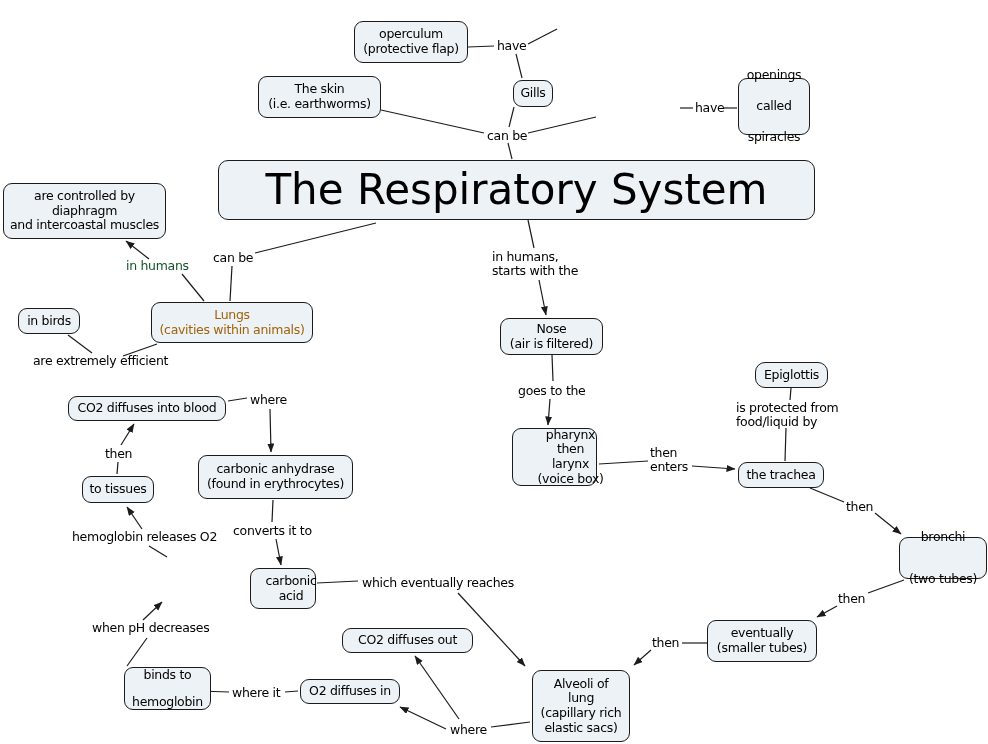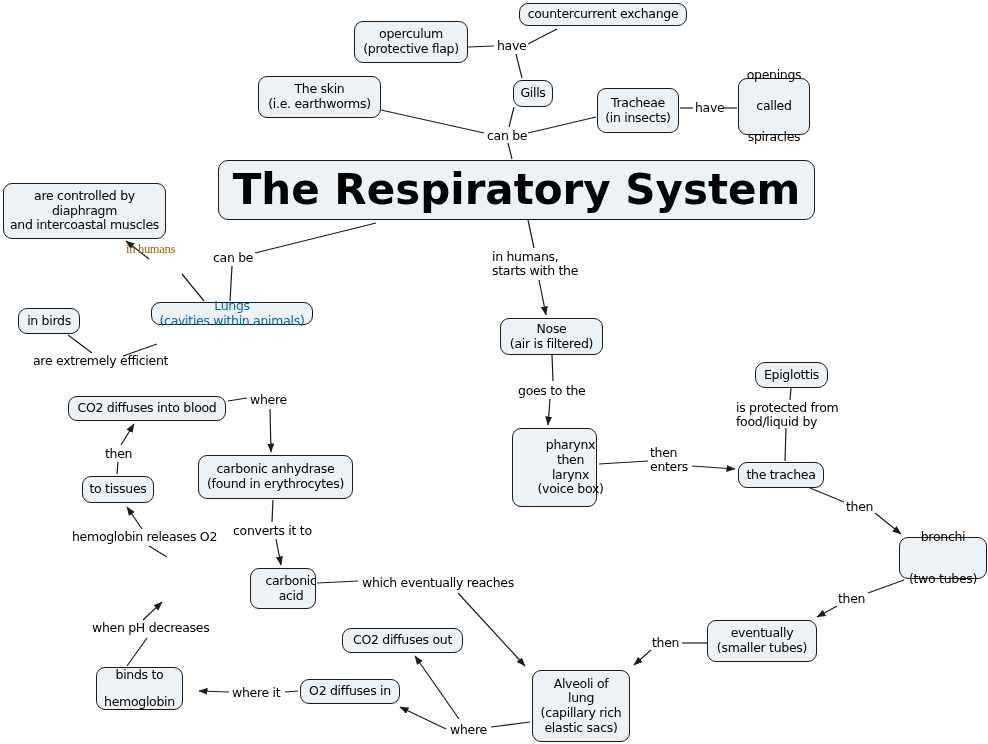--- a/index.html
+++ b/index.html
@@ -34,21 +34,21 @@
     color: #000000;
     z-index: 3;
     cursor: default;
   }
   .node > div { white-space: nowrap; }
   .node.title-node {
     font-size: 42px;
     line-height: 1.1;
     letter-spacing: 0px;
     border-radius: 10px;
-    font-weight: 700;
+    font-weight: 400;
   }
   .edge-label {
     position: absolute;
     font-size: 12.5px;
     line-height: 1.15;
     letter-spacing: -0.3px;
     color: #000000;
     text-align: left;
     white-space: nowrap;
     z-index: 2;
@@ -109,70 +109,63 @@
         <line x1="229" y1="692" x2="199" y2="691" stroke="#1b1b1b" stroke-width="1.2" marker-end="url(#arrowhead)"></line>
         <line x1="298" y1="691" x2="285" y2="692" stroke="#1b1b1b" stroke-width="1.2"></line>
         <line x1="530" y1="722" x2="491" y2="727" stroke="#1b1b1b" stroke-width="1.2"></line>
         <line x1="459" y1="719" x2="415" y2="656" stroke="#1b1b1b" stroke-width="1.2" marker-end="url(#arrowhead)"></line>
         <line x1="446" y1="729" x2="400" y2="707" stroke="#1b1b1b" stroke-width="1.2" marker-end="url(#arrowhead)"></line>
       </g>
   </svg>
 <div class="node title-node" style="left: 218px; top: 160px; width: 597px; height: 60px; background: rgb(237, 242, 246); border-color: rgb(27, 27, 27); color: rgb(0, 0, 0);">
       <div>The Respiratory System</div>
     </div>
-    <div class="node" style="left: 519px; top: 3px; width: 168px; height: 23px; background: rgb(237, 242, 246); border-color: rgb(27, 27, 27); color: rgb(0, 0, 0);">
-      <div>countercurrent exchange</div>
-    </div>
     <div class="node" style="left: 354px; top: 21px; width: 114px; height: 42px; background: rgb(237, 242, 246); border-color: rgb(27, 27, 27); color: rgb(0, 0, 0);">
       <div>operculum</div>
       <div>(protective flap)</div>
     </div>
     <div class="node" style="left: 513px; top: 80px; width: 40px; height: 27px; background: rgb(237, 242, 246); border-color: rgb(27, 27, 27); color: rgb(0, 0, 0);">
       <div>Gills</div>
     </div>
     <div class="node" style="left: 258px; top: 76px; width: 123px; height: 42px; background: rgb(237, 242, 246); border-color: rgb(27, 27, 27); color: rgb(0, 0, 0);">
       <div>The skin</div>
       <div>(i.e. earthworms)</div>
-    </div>
-    <div class="node" style="left: 597px; top: 88px; width: 82px; height: 45px; background: rgb(237, 242, 246); border-color: rgb(27, 27, 27); color: rgb(0, 0, 0);">
-      <div>Tracheae</div>
-      <div>(in insects)</div>
     </div>
     <div class="node" style="left: 738px; top: 78px; width: 72px; height: 57px; background: rgb(237, 242, 246); border-color: rgb(27, 27, 27); color: rgb(0, 0, 0); gap: 16px;">
       <div>openings</div>
       <div>called</div>
       <div>spiracles</div>
     </div>
     <div class="node" style="left: 3px; top: 183px; width: 163px; height: 56px; background: rgb(237, 242, 246); border-color: rgb(27, 27, 27); color: rgb(0, 0, 0);">
       <div>are controlled by</div>
       <div>diaphragm</div>
       <div>and intercoastal muscles</div>
     </div>
-    <div class="node" style="left: 151px; top: 302px; width: 162px; height: 23px; background: rgb(237, 242, 246); border-color: rgb(27, 27, 27); color: #0369a1;">
+    <div class="node" style="left: 151px; top: 302px; width: 162px; height: 41px; background: rgb(237, 242, 246); border-color: rgb(27, 27, 27); color: #a16207;">
       <div>Lungs</div>
       <div>(cavities within animals)</div>
     </div>
     <div class="node" style="left: 18px; top: 308px; width: 62px; height: 26px; background: rgb(237, 242, 246); border-color: rgb(27, 27, 27); color: rgb(0, 0, 0);">
       <div>in birds</div>
     </div>
     <div class="node" style="left: 500px; top: 318px; width: 103px; height: 37px; background: rgb(237, 242, 246); border-color: rgb(27, 27, 27); color: rgb(0, 0, 0);">
       <div>Nose</div>
       <div>(air is filtered)</div>
     </div>
     <div class="node" style="left: 755px; top: 362px; width: 73px; height: 26px; background: rgb(237, 242, 246); border-color: rgb(27, 27, 27); color: rgb(0, 0, 0); border-radius: 10px;">
       <div>Epiglottis</div>
     </div>
     <div class="node" style="left: 68px; top: 396px; width: 158px; height: 25px; background: rgb(237, 242, 246); border-color: rgb(27, 27, 27); color: rgb(0, 0, 0);">
       <div>CO2 diffuses into blood</div>
     </div>
     <div class="node" style="left: 198px; top: 455px; width: 155px; height: 44px; background: rgb(237, 242, 246); border-color: rgb(27, 27, 27); color: rgb(0, 0, 0);">
       <div>carbonic anhydrase</div>
       <div>(found in erythrocytes)</div>
     </div>
-    <div class="node" style="left: 512px; top: 428px; width: 85px; height: 79px; background: rgb(237, 242, 246); border-color: rgb(27, 27, 27); color: rgb(0, 0, 0); padding-left: 32px;">
+    <div class="node" style="left: 512px; top: 428px; width: 85px; height: 58px; background: rgb(237, 242, 246); border-color: rgb(27, 27, 27); color: rgb(0, 0, 0); padding-left: 32px;">
       <div>pharynx</div>
       <div>then</div>
       <div>larynx</div>
       <div>(voice box)</div>
     </div>
     <div class="node" style="left: 82px; top: 476px; width: 72px; height: 27px; background: rgb(237, 242, 246); border-color: rgb(27, 27, 27); color: rgb(0, 0, 0);">
       <div>to tissues</div>
     </div>
     <div class="node" style="left: 738px; top: 462px; width: 86px; height: 26px; background: rgb(237, 242, 246); border-color: rgb(27, 27, 27); color: rgb(0, 0, 0);">
       <div>the trachea</div>
@@ -182,24 +175,24 @@
       <div>(two tubes)</div>
     </div>
     <div class="node" style="left: 250px; top: 568px; width: 66px; height: 41px; background: rgb(237, 242, 246); border-color: rgb(27, 27, 27); color: rgb(0, 0, 0); padding-left: 16px;">
       <div>carbonic</div>
       <div>acid</div>
     </div>
     <div class="node" style="left: 707px; top: 620px; width: 110px; height: 42px; background: rgb(237, 242, 246); border-color: rgb(27, 27, 27); color: rgb(0, 0, 0);">
       <div>eventually</div>
       <div>(smaller tubes)</div>
     </div>
-    <div class="node" style="left: 342px; top: 628px; width: 121px; height: 25px; background: rgb(237, 242, 246); border-color: rgb(27, 27, 27); color: rgb(0, 0, 0);">
+    <div class="node" style="left: 342px; top: 628px; width: 131px; height: 25px; background: rgb(237, 242, 246); border-color: rgb(27, 27, 27); color: rgb(0, 0, 0);">
       <div>CO2 diffuses out</div>
     </div>
-    <div class="node" style="left: 96px; top: 667px; width: 87px; height: 43px; background: rgb(237, 242, 246); border-color: rgb(27, 27, 27); color: rgb(0, 0, 0); gap: 12px;">
+    <div class="node" style="left: 124px; top: 667px; width: 87px; height: 43px; background: rgb(237, 242, 246); border-color: rgb(27, 27, 27); color: rgb(0, 0, 0); gap: 12px;">
       <div>binds to</div>
       <div>hemoglobin</div>
     </div>
     <div class="node" style="left: 300px; top: 679px; width: 100px; height: 25px; background: rgb(237, 242, 246); border-color: rgb(27, 27, 27); color: rgb(0, 0, 0);">
       <div>O2 diffuses in</div>
     </div>
     <div class="node" style="left: 532px; top: 670px; width: 98px; height: 72px; background: rgb(237, 242, 246); border-color: rgb(27, 27, 27); color: rgb(0, 0, 0);">
       <div>Alveoli of</div>
       <div>lung</div>
       <div>(capillary rich</div>
@@ -210,21 +203,21 @@
     </div>
     <div class="edge-label" style="left: 695px; top: 101px; color: rgb(0, 0, 0);">
       <div>have</div>
     </div>
     <div class="edge-label" style="left: 487px; top: 129px; color: rgb(0, 0, 0);">
       <div>can be</div>
     </div>
     <div class="edge-label" style="left: 213px; top: 251px; color: rgb(0, 0, 0);">
       <div>can be</div>
     </div>
-    <div class="edge-label" style="left: 126px; top: 242px; color: #a16207; font-family: Liberation Serif, serif;">
+    <div class="edge-label" style="left: 126px; top: 259px; color: #14532d;">
       <div>in humans</div>
     </div>
     <div class="edge-label" style="left: 492px; top: 250px; width: 96px; color: rgb(0, 0, 0);">
       <div>in humans,</div>
       <div>starts with the</div>
     </div>
     <div class="edge-label" style="left: 33px; top: 354px; color: rgb(0, 0, 0);">
       <div>are extremely efficient</div>
     </div>
     <div class="edge-label" style="left: 518px; top: 384px; color: rgb(0, 0, 0);">

